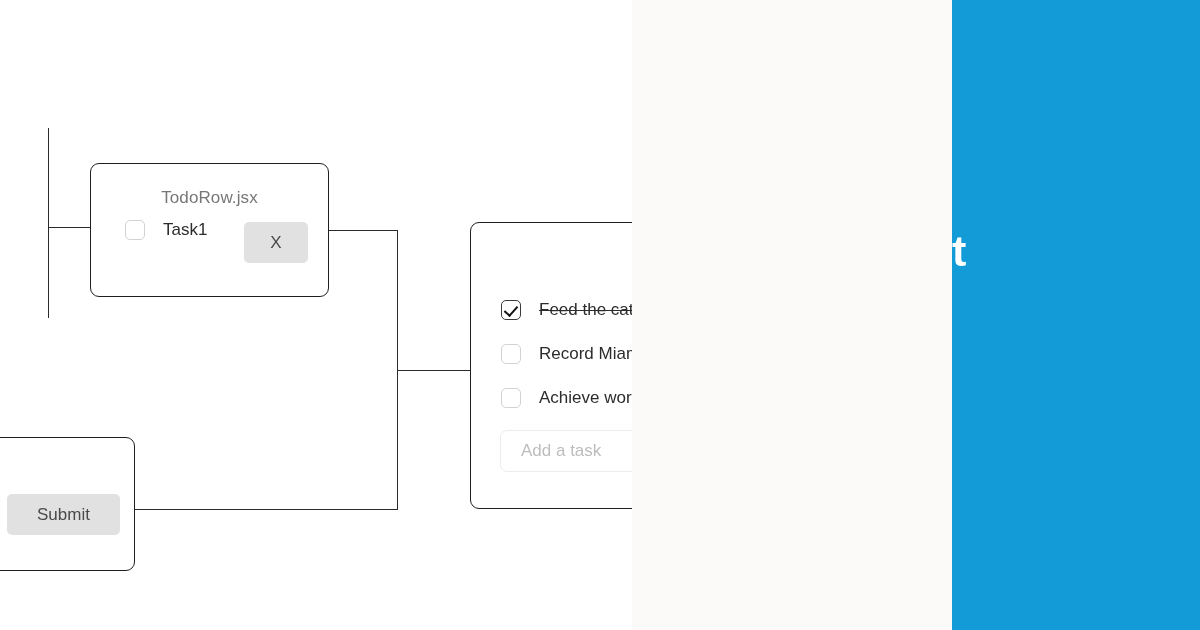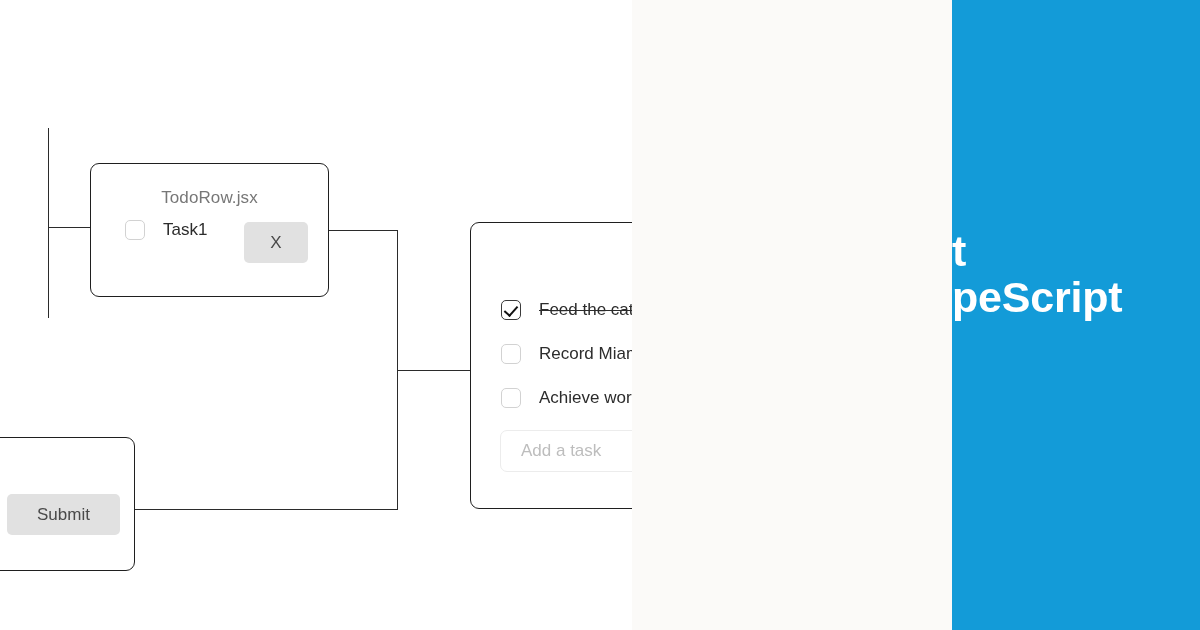--- a/index.html
+++ b/index.html
@@ -196,15 +196,14 @@
     </div>
 
   </div>
 
   <div class="overlay-pale" style="left:632px; right:248px;"></div>
 
   <div class="overlay-blue" style="left:952px;"></div>
 
   <div class="blue-text" style="left:952px; top:226px;">t</div>
 
-  <div class="blue-text" style="left:952px; top:272px;">peScript</div>
 
 </div>
 
 </body></html>

